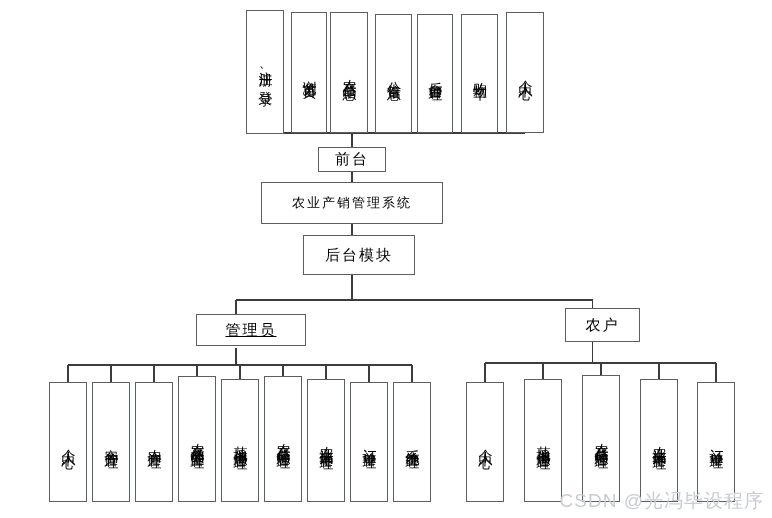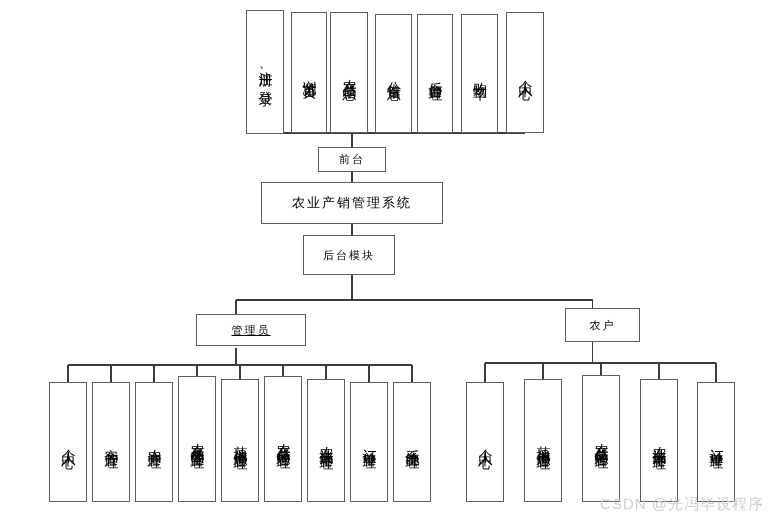--- a/index.html
+++ b/index.html
@@ -45,28 +45,28 @@
   .node.horiz .lbl {
     font-size: 14px;
     letter-spacing: 1px;
     white-space: nowrap;
   }
   .node.horiz.big .lbl {
     font-size: 13px;
     letter-spacing: 2px;
   }
   .node.horiz.mid .lbl {
-    font-size: 11px;
+    font-size: 15px;
     letter-spacing: 2px;
   }
   .watermark {
     position: absolute;
     right: 8px;
     bottom: 4px;
-    font-size: 15px;
+    font-size: 19px;
     color: #c9ccd1;
     letter-spacing: 1px;
     z-index: 3;
     font-family: "Liberation Sans", sans-serif;
     white-space: nowrap;
   }
 </style>
 </head>
 <body>
 
@@ -130,21 +130,21 @@
     </div>
     <div class="node vert" style="left: 506px; top: 12px; width: 38px; height: 121px;">
       <span class="lbl">个人中心</span>
     </div>
     <div class="node horiz mid" style="left: 318px; top: 147px; width: 68px; height: 25px;">
       <span class="lbl">前台</span>
     </div>
     <div class="node horiz big" style="left: 261px; top: 182px; width: 182px; height: 42px;">
       <span class="lbl">农业产销管理系统</span>
     </div>
-    <div class="node horiz mid" style="left: 303px; top: 235px; width: 92px; height: 40px;">
+    <div class="node horiz mid" style="left: 303px; top: 235px; width: 112px; height: 40px;">
       <span class="lbl">后台模块</span>
     </div>
     <div class="node horiz mid" style="left: 196px; top: 314px; width: 110px; height: 32px; text-decoration: underline;">
       <span class="lbl">管理员</span>
     </div>
     <div class="node horiz mid" style="left: 565px; top: 308px; width: 75px; height: 34px;">
       <span class="lbl">农户</span>
     </div>
     <div class="node vert" style="left: 49px; top: 382px; width: 38px; height: 120px;">
       <span class="lbl">个人中心</span>

